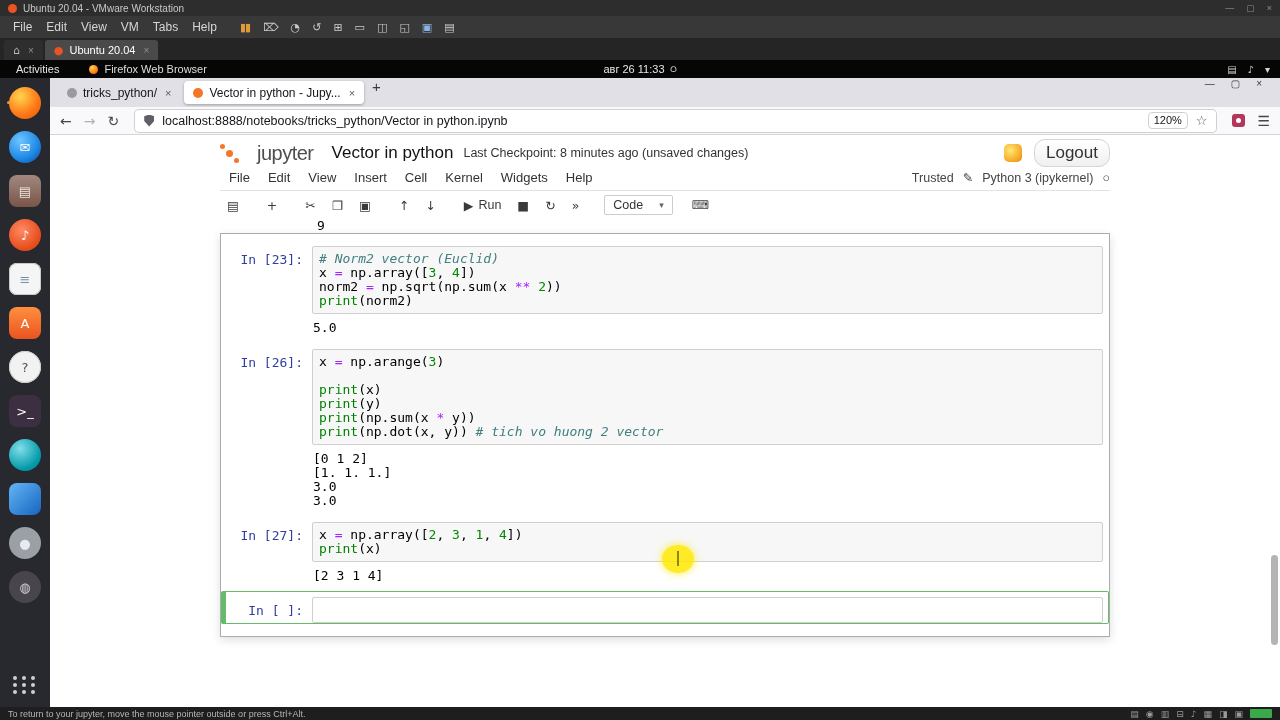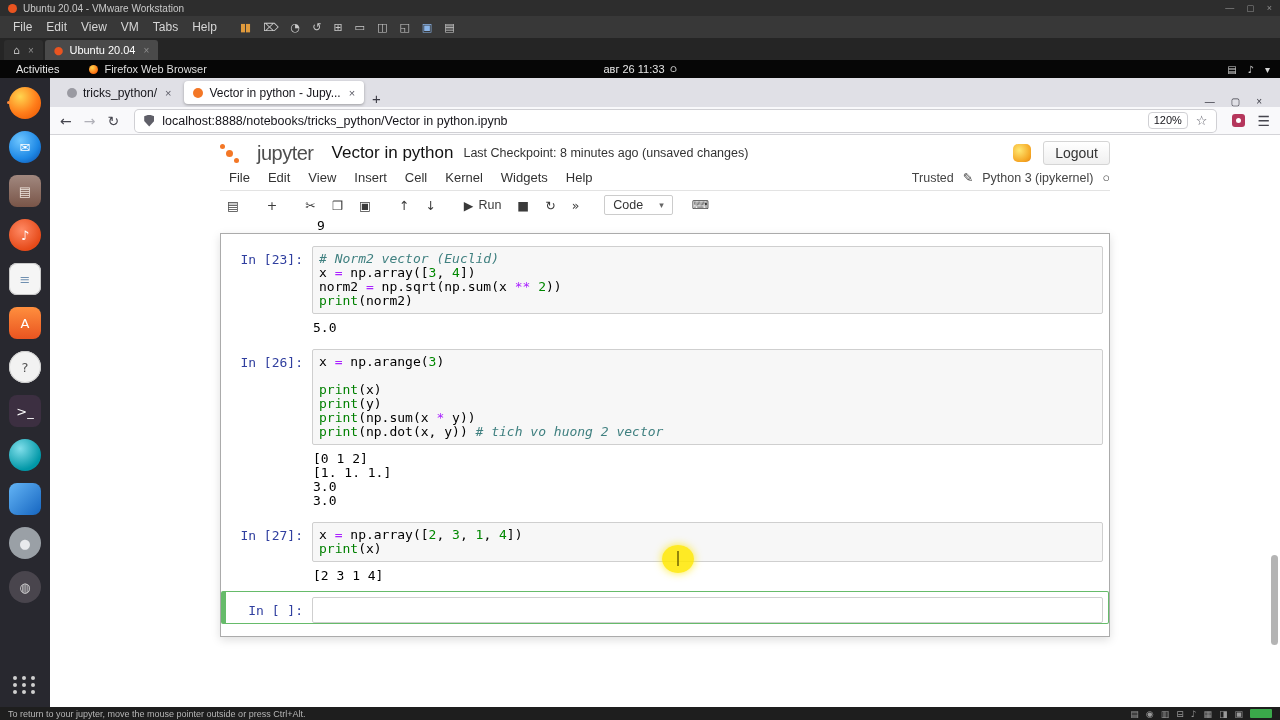--- a/index.html
+++ b/index.html
@@ -40,21 +40,21 @@
   .dock-glyph{width:32px;height:32px;display:flex;align-items:center;justify-content:center;font-size:13px;font-family:"DejaVu Sans",sans-serif;color:#fff}
   .shape-circle{border-radius:50%}
   .shape-square{border-radius:8px}
   .dock-dot{position:absolute;left:1px;top:16px;width:3px;height:3px;border-radius:50%;background:#ff8b3d}
   .app-grid{margin-top:auto}
   .grid-dots{display:grid;grid-template-columns:repeat(3,7px);grid-gap:3px 2px}
   .grid-dots i{width:4px;height:4px;border-radius:50%;background:#cfcfcf}
 
   
   .fx{position:absolute;left:50px;top:18px;right:0;bottom:0;background:#fff;display:flex;flex-direction:column}
-  .fx-tabbar{height:29px;background:#e0e0e6;display:flex;align-items:flex-end;padding:0 8px;flex-shrink:0}
+  .fx-tabbar{height:29px;background:#e0e0e6;display:flex;align-items:flex-start;padding:0 8px;flex-shrink:0}
   .fx-tabs{display:flex;gap:4px;align-items:center;height:100%;padding:3px 0}
   .fx-tab{height:23px;display:flex;align-items:center;gap:6px;padding:0 9px;font-size:12px;color:#15141a;border-radius:4px;max-width:190px}
   .fx-tab.active{background:#fff;box-shadow:0 1px 3px rgba(0,0,0,.3)}
   .fx-fav{width:10px;height:10px;border-radius:50%;flex-shrink:0}
   .tab-label{white-space:nowrap;overflow:hidden;text-overflow:ellipsis;max-width:135px}
   .fx-x{color:#5b5b66;font-size:11px;margin-left:2px}
   .fx-newtab{font-size:15px;color:#3a3a44;padding:0 8px}
   .fx-wincontrols{margin-left:auto;display:flex;gap:16px;color:#3a3a44;font-size:10px;padding-right:10px}
   .fx-navbar{height:28px;background:#f9f9fb;border-bottom:1px solid #d4d4d8;display:flex;align-items:center;padding:0 10px;gap:12px;flex-shrink:0}
   .nav-ic{color:#45454e;font-size:14px;font-family:"DejaVu Sans",sans-serif}
@@ -72,21 +72,21 @@
   .jp-wrap{width:890px;margin:0 auto}
   .jp-header{display:flex;align-items:center;height:30px;padding-top:6px}
   .jp-logo{display:flex;align-items:flex-end;gap:1px}
   .moon{width:5px;height:5px;border-radius:50%;background:#f37726}
   .m1{align-self:flex-start;margin-top:2px}.m2{width:7px;height:7px;align-self:center}.m3{margin-bottom:2px}
   .jp-logo-text{font-size:20px;color:#4e4e4e;letter-spacing:-.5px;margin-left:17px}
   .jp-title{font-size:17px;color:#111;margin-left:18px;font-weight:500}
   .jp-checkpoint{font-size:12.5px;color:#333;margin-left:10px}
   .jp-right{margin-left:auto;display:flex;align-items:center;gap:12px}
   .pylogo{width:18px;height:18px;border-radius:5px;background:radial-gradient(circle at 35% 35%,#ffe873,#f5a623 70%,#e08214)}
-  .logout-btn{border:1px solid #d5d5d5;border-radius:3px;padding:3px 11px;font-size:14px;color:#333;background:linear-gradient(#fff,#f0f0f0);font-family:"Liberation Sans",sans-serif}
+  .logout-btn{border:1px solid #d5d5d5;border-radius:11px;padding:3px 11px;font-size:17px;color:#333;background:linear-gradient(#fff,#f0f0f0);font-family:"Liberation Sans",sans-serif}
   .jp-menubar{display:flex;align-items:center;height:26px;border-bottom:1px solid #e3e3e3;font-size:13px;color:#333}
   .jp-menu-left{display:flex}
   .jp-menu-item{padding:3px 9px}
   .jp-menu-right{margin-left:auto;display:flex;gap:9px;align-items:center;font-size:12.5px;color:#444}
   .jp-toolbar{display:flex;align-items:center;height:28px;gap:2px;color:#3a3a3a}
   .tb-btn{padding:2px 7px;border-radius:2px;display:flex;align-items:center;gap:5px}
   .tb-glyph{font-family:"DejaVu Sans",sans-serif;font-size:12.5px}
   .tb-label{font-size:12.5px}
   .code-select{display:flex;align-items:center;gap:16px;border:1px solid #ccc;border-radius:2px;background:#fff;padding:2px 8px;font-size:12.5px;color:#333;margin:0 10px 0 4px}
   .caret{font-size:9px;color:#666}

